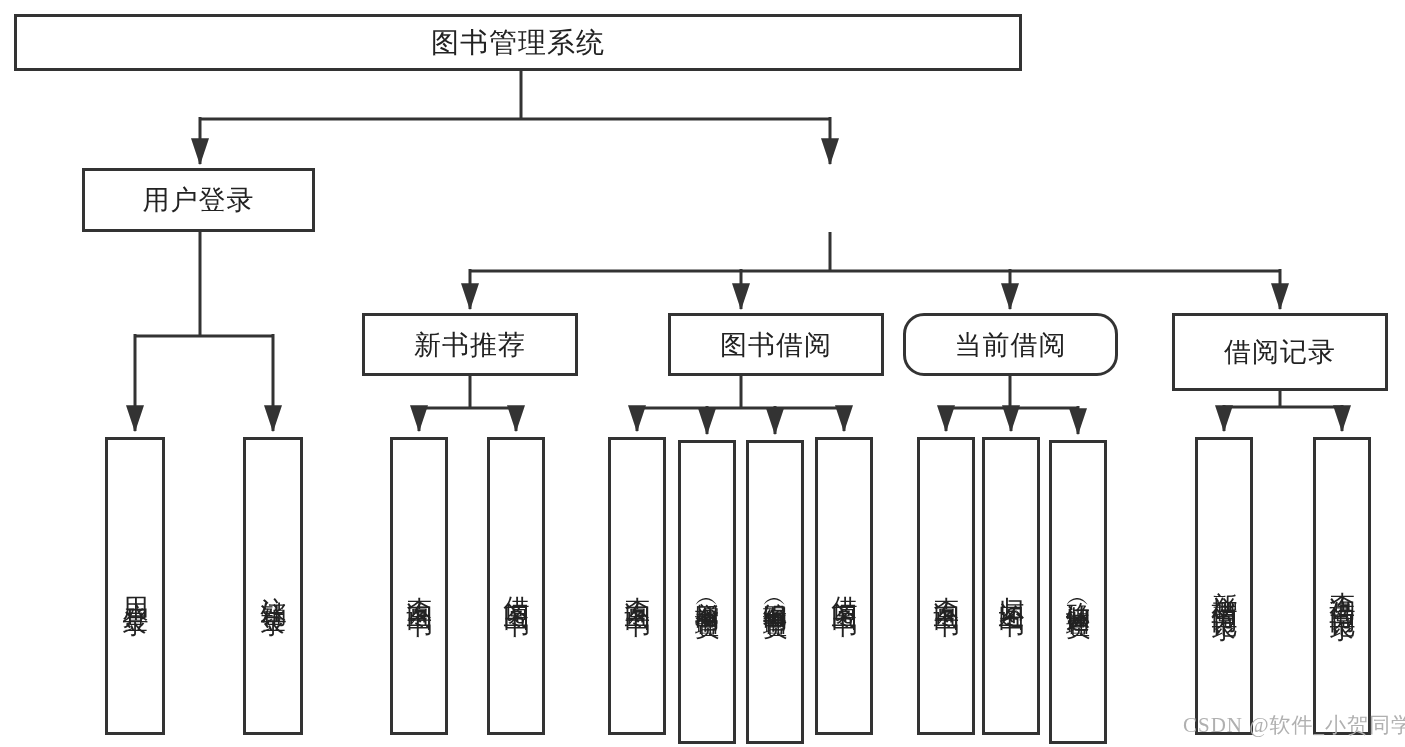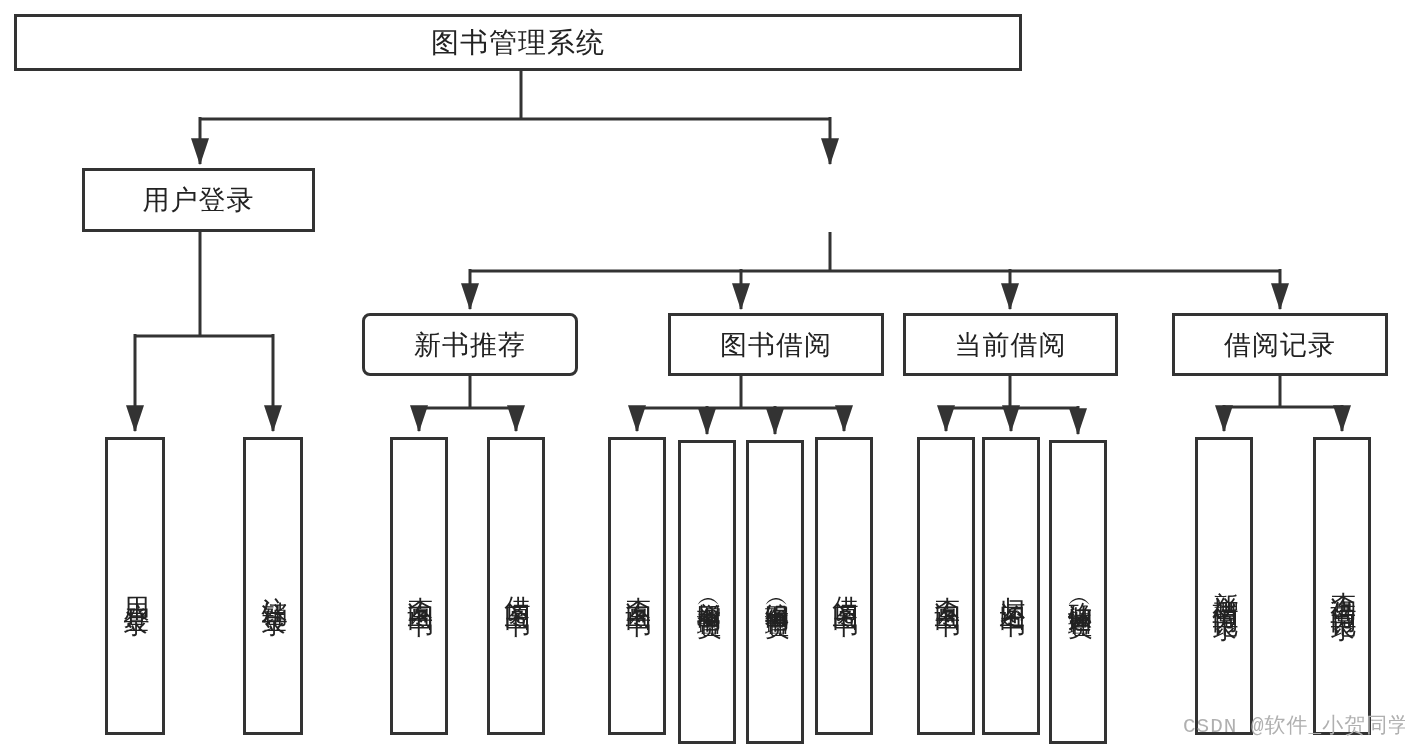--- a/index.html
+++ b/index.html
@@ -7,21 +7,21 @@
     --text:#222222;
     --wm:#b0b0b0;
     --bg:#ffffff;
   }
   html,body{margin:0;padding:0;background:var(--bg);}
   #canvas{
     position:relative;
     width:1405px;height:747px;
     background:var(--bg);
     overflow:hidden;
-    font-family:Liberation Mono, monospace;
+    font-family:Liberation Serif, serif;
     color:var(--text);
   }
   svg.connectors{position:absolute;left:0;top:0;z-index:0;}
   svg.connectors line, svg.connectors polyline{stroke:var(--line);stroke-width:3;fill:none;}
   svg.connectors .ah{fill:var(--line);}
   .box{
     position:absolute;
     box-sizing:border-box;
     border:3px solid var(--line);
     background:var(--bg);
@@ -105,24 +105,24 @@
     <line x1="1280" y1="376" x2="1280" y2="408"></line>
     <line x1="1224" y1="407" x2="1342" y2="407"></line>
     <line x1="1224" y1="405" x2="1224" y2="431" marker-end="url(#ah)"></line>
     <line x1="1342" y1="405" x2="1342" y2="431" marker-end="url(#ah)"></line>
   </svg>
 
   <div class="box title" style="left:14px;top:14px;width:1008px;height:57px;">图书管理系统</div>
 
   <div class="box" style="left:82px;top:168px;width:233px;height:64px;">用户登录</div>
 
-  <div class="box" style="left:362px;top:313px;width:216px;height:63px;border-radius:8px;">新书推荐</div>
+  <div class="box" style="left:362px;top:313px;width:216px;height:63px;">新书推荐</div>
   <div class="box" style="left:668px;top:313px;width:216px;height:63px;">图书借阅</div>
-  <div class="box" style="left:903px;top:313px;width:215px;height:63px;">当前借阅</div>
-  <div class="box" style="left:1172px;top:313px;width:216px;height:63px;">借阅记录</div>
+  <div class="box" style="left:903px;top:313px;width:215px;height:63px;border-radius:21px;">当前借阅</div>
+  <div class="box" style="left:1172px;top:313px;width:216px;height:78px;">借阅记录</div>
 
   <div class="box leaf" style="left:105px;top:437px;width:60px;height:298px;">
     <span>用户登录</span>
   </div>
   <div class="box leaf" style="left:243px;top:437px;width:60px;height:298px;">
     <span>注销登录</span>
   </div>
 
   <div class="box leaf" style="left:390px;top:437px;width:58px;height:298px;">
     <span>查询图书</span>

